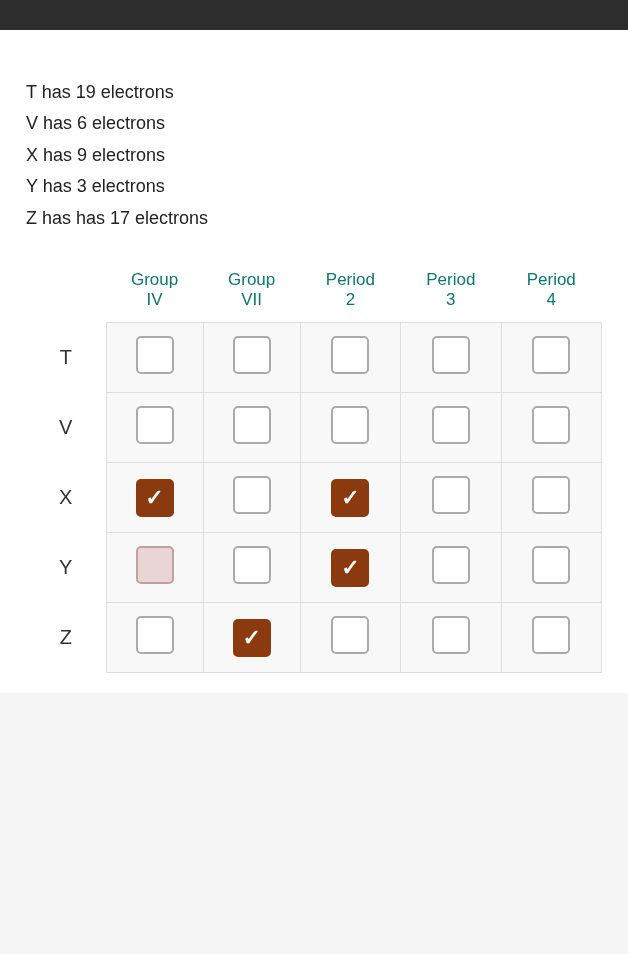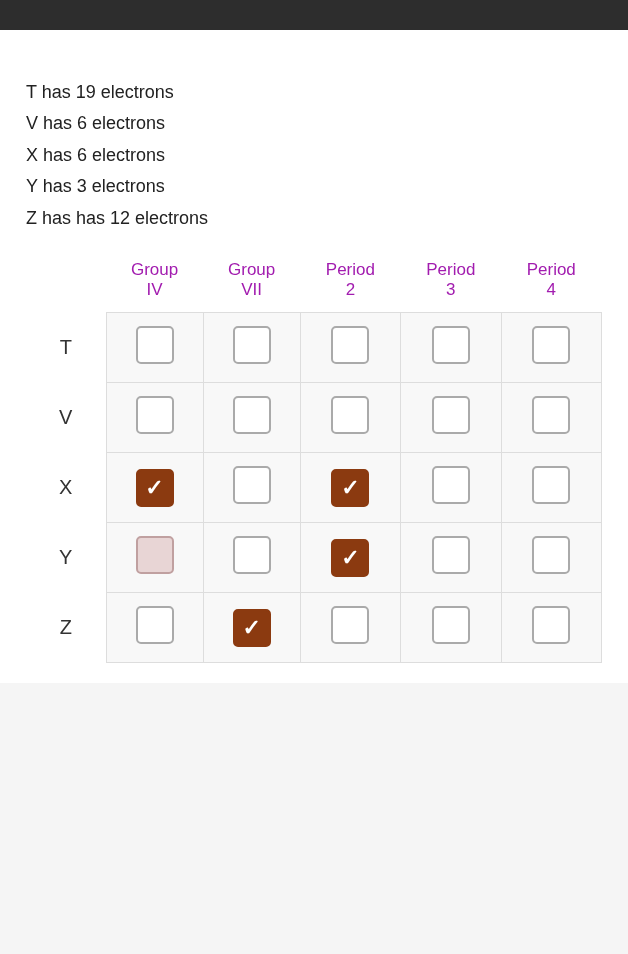--- a/index.html
+++ b/index.html
@@ -28,38 +28,38 @@
       background: #fff;
     }
 
     .intro-text {
       line-height: 1.6;
       margin-bottom: 6px;
     }
 
     .electron-list {
       line-height: 1.75;
-      margin-bottom: 20px;
+      margin-bottom: 30px;
     }
 
     .table-section {
       margin-top: 10px;
     }
 
     table {
       border-collapse: collapse;
       width: 100%;
     }
 
     th {
       font-size: 17px;
       font-weight: normal;
       text-align: center;
       padding: 6px 4px 12px 4px;
-      color: #a21caf;
+      color: #0f766e;
     }
 
     td {
       border: 1px solid #ddd;
       background: #f8f8f8;
       text-align: center;
       padding: 10px 4px;
       height: 70px;
     }
 
@@ -118,23 +118,23 @@
 <div class="content">
 
   <div class="intro-text">
     <span></span><br>
     <span></span>
   </div>
 
   <div class="electron-list">
     <div>T has 19 electrons</div>
     <div>V has 6 electrons</div>
-    <div>X has 6 electrons</div>
+    <div>X has 9 electrons</div>
     <div>Y has 3 electrons</div>
-    <div>Z has has 12 electrons</div>
+    <div>Z has has 17 electrons</div>
   </div>
 
   <div class="table-section">
     <table>
       <thead>
         <tr>
           <th class="col-header" style="width:80px;"></th>
           <th class="col-header">Group<br>IV</th>
           <th class="col-header">Group<br>VII</th>
           <th class="col-header">Period<br>2</th>

